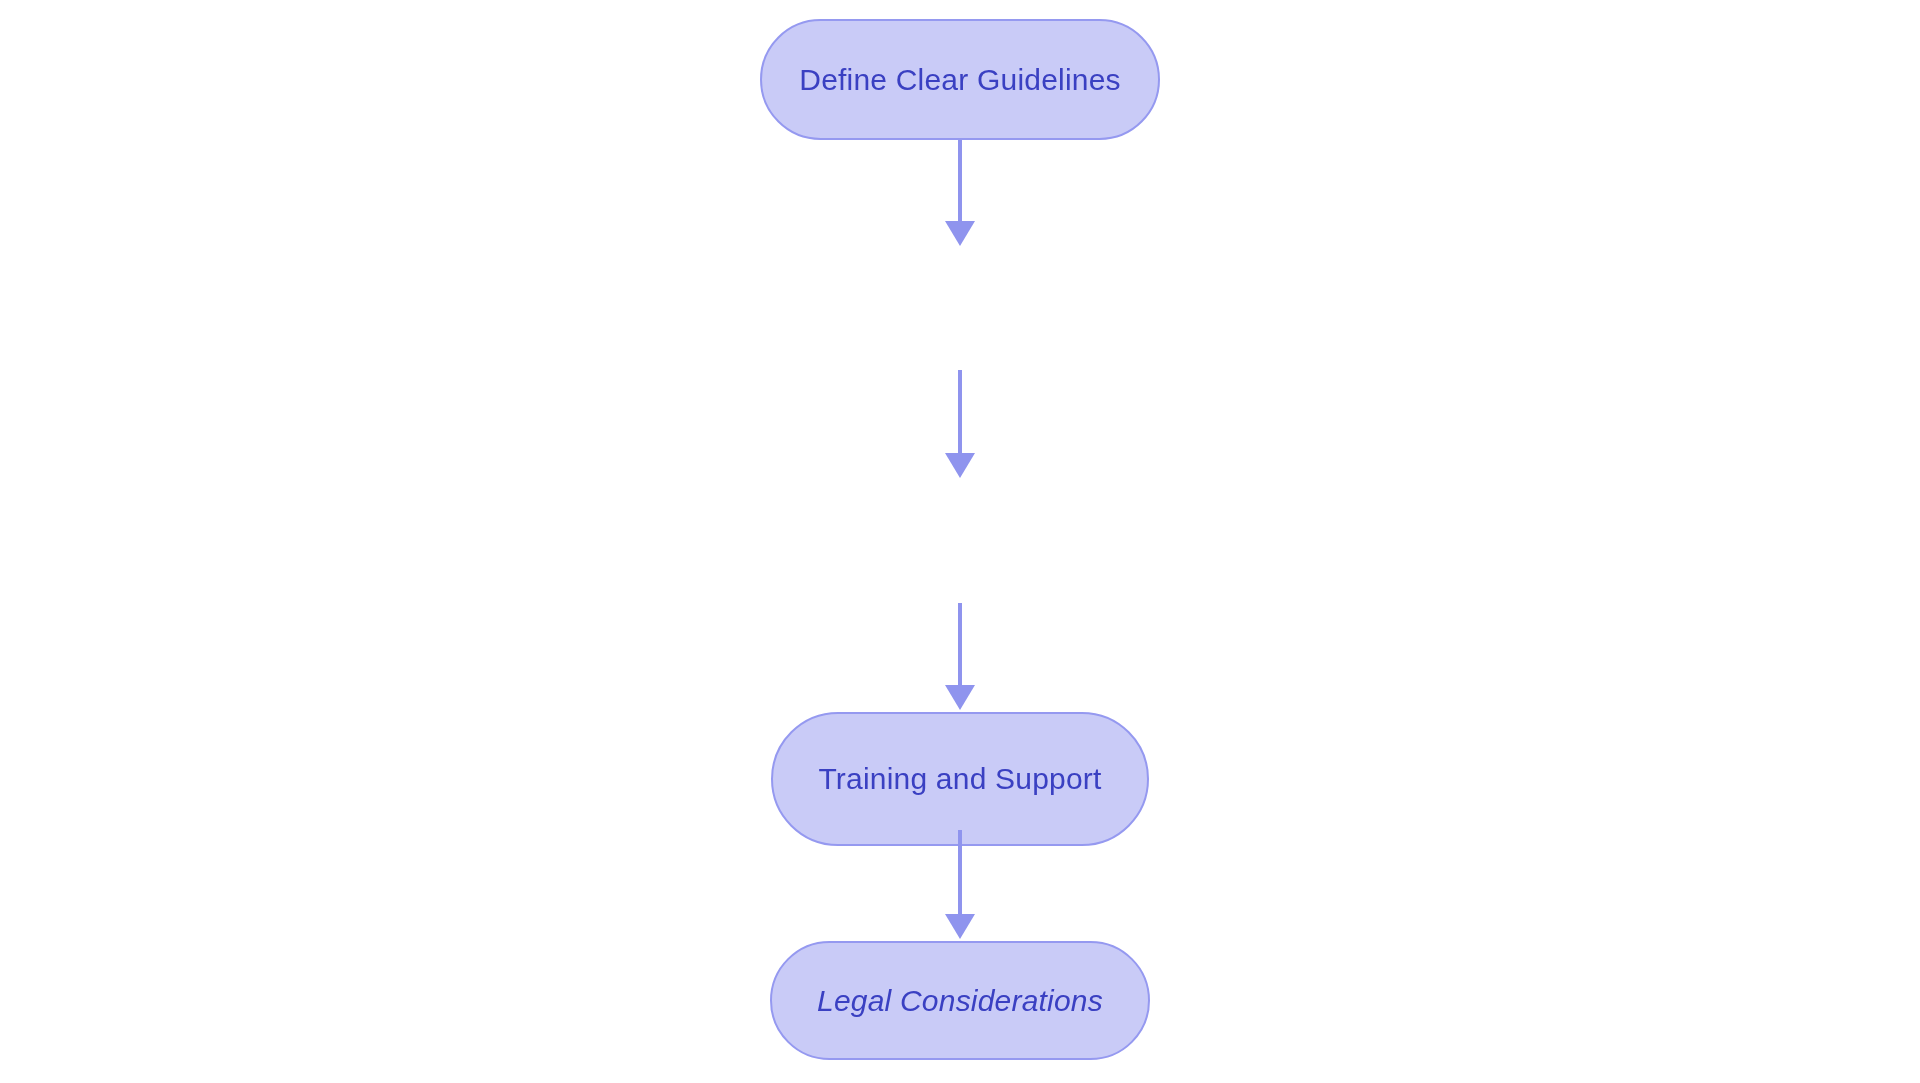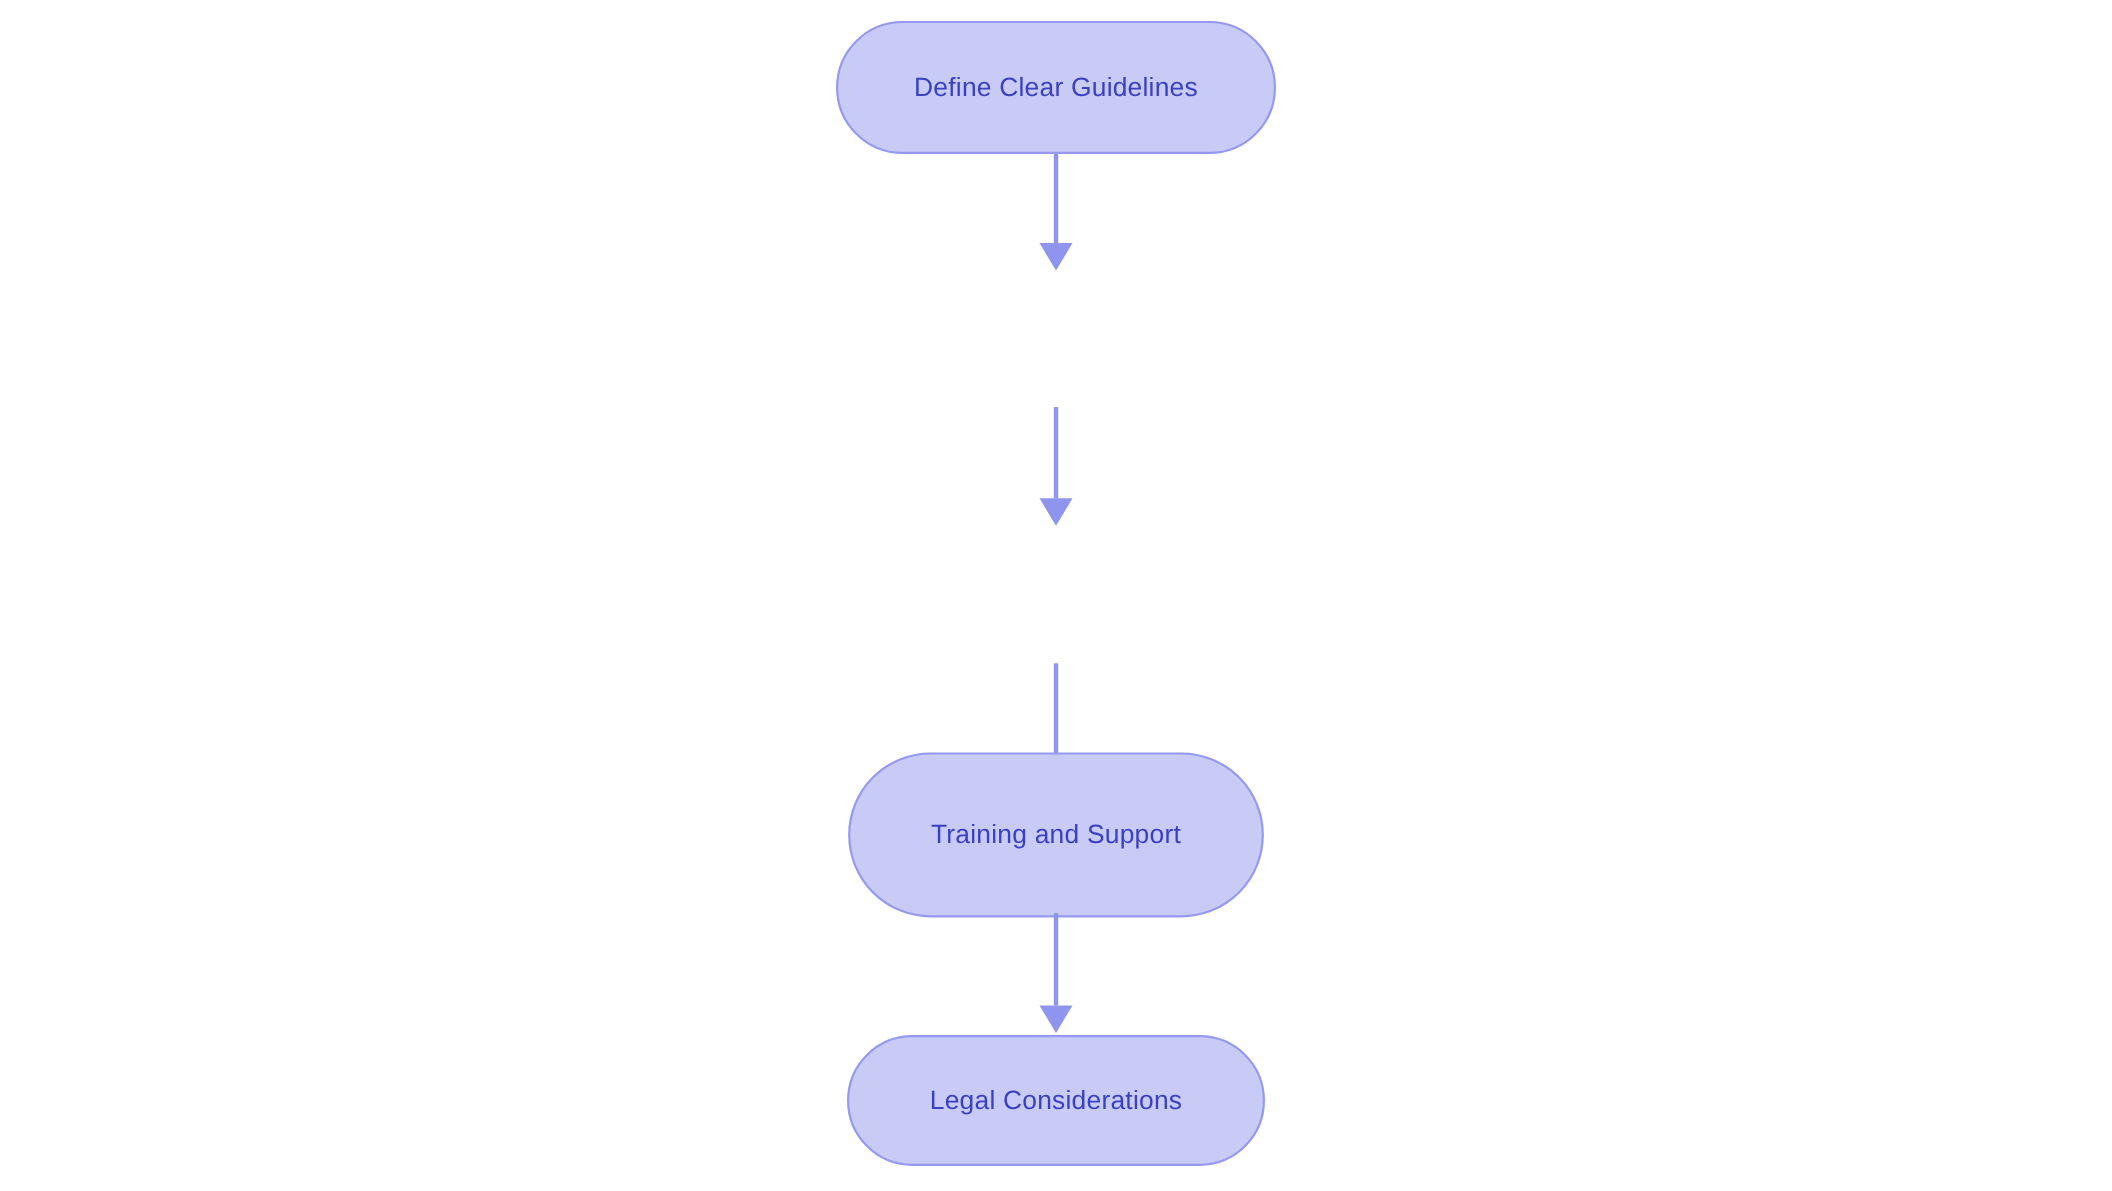--- a/index.html
+++ b/index.html
@@ -23,30 +23,30 @@
     box-sizing: border-box;
     background: var(--node-fill, #c9cbf7);
     border: 2.5px solid var(--node-border, #9599f0);
     border-radius: 999px;
     display: flex;
     align-items: center;
     justify-content: center;
   }
   .node .label {
     color: var(--text-color, #3a40c2);
-    font-size: 24px;
+    font-size: 30px;
     font-weight: 500;
     letter-spacing: 0.2px;
     white-space: nowrap;
   }
   .node-1 { top: 19px;  width: 400px; }
   .node-2 { top: 248px; width: 485px; }
   .node-3 { top: 480px; width: 493px; }
-  .node-4 { top: 684px; width: 378px; height: 150px; }
-  .node-5 { top: 941px; width: 380px; height: 119px; }
+  .node-4 { top: 712px; width: 378px; height: 134px; }
+  .node-5 { top: 941px; width: 380px; height: 119px; font-style: italic; }
 
   .arrow {
     position: absolute;
     left: 50%;
     transform: translateX(-50%);
     display: flex;
     flex-direction: column;
     align-items: center;
   }
   .arrow .shaft {

